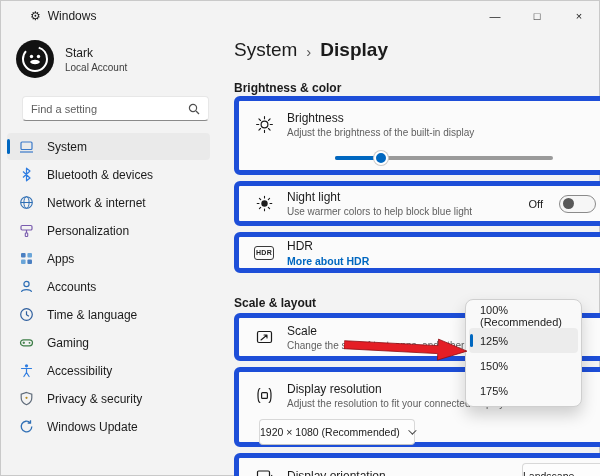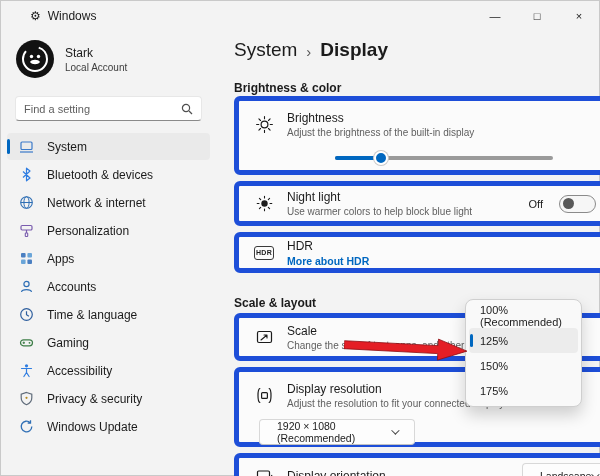--- a/index.html
+++ b/index.html
@@ -22,21 +22,21 @@
   .win-btn { width:42px; height:32px; display:flex; align-items:center; justify-content:center;
     font-size:11px; color:#1b1b1b; background:transparent; border:none; }
 
   
   .user-block { position:absolute; top:40px; left:16px; display:flex; align-items:center; gap:11px; }
   .avatar { width:38px; height:38px; border-radius:50%; background:#121212; display:flex;
     align-items:center; justify-content:center; overflow:hidden; }
   .user-name { font-size:12px; font-weight:400; }
   .user-type { font-size:10px; color:#3d3d3d; margin-top:2px; }
 
-  .search-box { position:absolute; top:96px; left:15px; width:187px; height:25px;
+  .search-box { position:absolute; top:96px; left:22px; width:187px; height:25px;
     background:#ffffff; border:1px solid #e7e7e7; border-bottom-color:#8a8a8a;
     border-radius:4px; display:flex; align-items:center; }
   .search-box input { flex:1; min-width:0; border:none; outline:none; background:transparent;
     font-size:11px; padding:0 8px; font-family:inherit; color:#1b1b1b; }
   .search-box input::placeholder { color:#5f5f5f; }
   .search-icon { margin-right:8px; display:flex; }
 
   .nav { position:absolute; top:133px; left:7px; width:203px; }
   .nav-item { height:27px; margin-bottom:1px; display:flex; align-items:center; gap:13px;
     padding-left:11px; border-radius:4px; font-size:12px; position:relative; }
@@ -85,21 +85,21 @@
   .hdr-badge { width:24px; height:14px; border:1.4px solid #3a3a3a; border-radius:3px;
     font-size:7px; font-weight:700; display:flex; align-items:center; justify-content:center; letter-spacing:.3px; }
   .hdr-link { font-size:10.5px; font-weight:700; color:#0067c0; margin-top:2px; }
 
   #card-scale { top:313px; height:48px; }
   #card-scale .card-row { height:100%; }
 
   #card-resolution { top:367px; height:80px; padding-top:10px; }
   .select-box { margin:10px 0 0 20px; width:156px; height:26px; background:#fdfdfd;
     border:1px solid #d8d8d8; border-bottom-color:#c2c2c2; border-radius:4px;
-    display:flex; align-items:center; justify-content:space-between; padding:0 17px; font-size:10.5px; }
+    display:flex; align-items:center; justify-content:space-between; padding:0 0; font-size:10.5px; }
   .chev-down { width:6px; height:6px; border-right:1.3px solid #444; border-bottom:1.3px solid #444;
     transform:rotate(45deg) translateY(-2px); flex-shrink:0; }
 
   #card-orientation { top:453px; height:46px; }
   #card-orientation .card-row { height:100%; }
   .select-box.inline { margin:0; width:92px; }
 
   
   .dropdown { position:absolute; left:465px; top:299px; width:117px; background:#f9f9f9;
     border:1px solid #cfcfcf; border-radius:8px; padding:3px;

